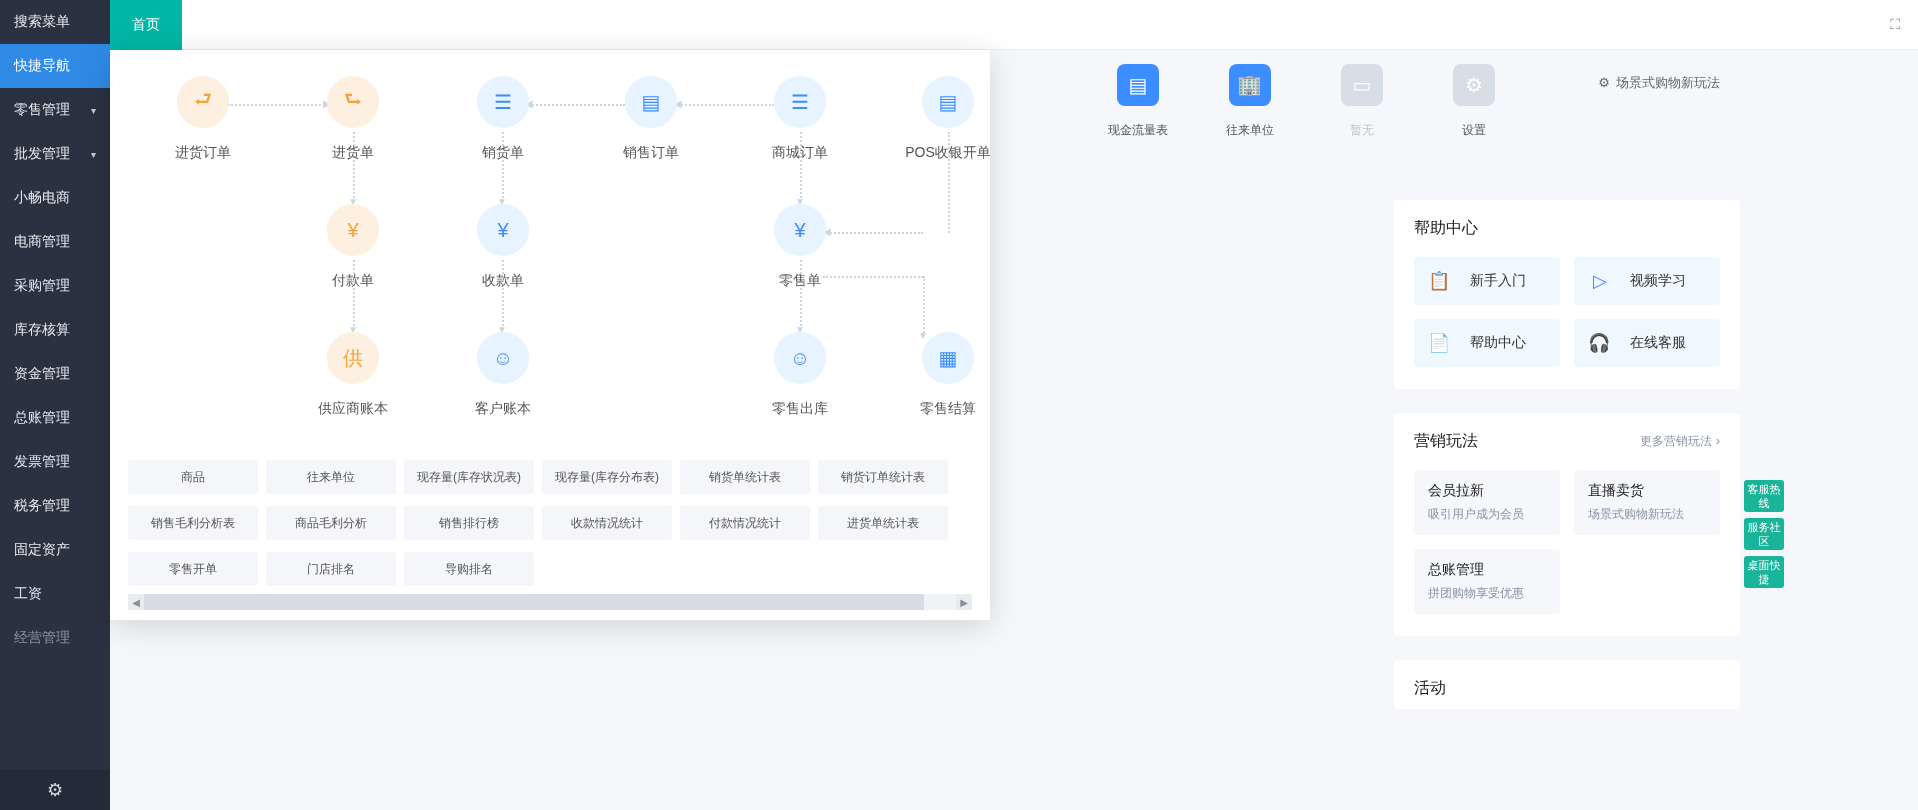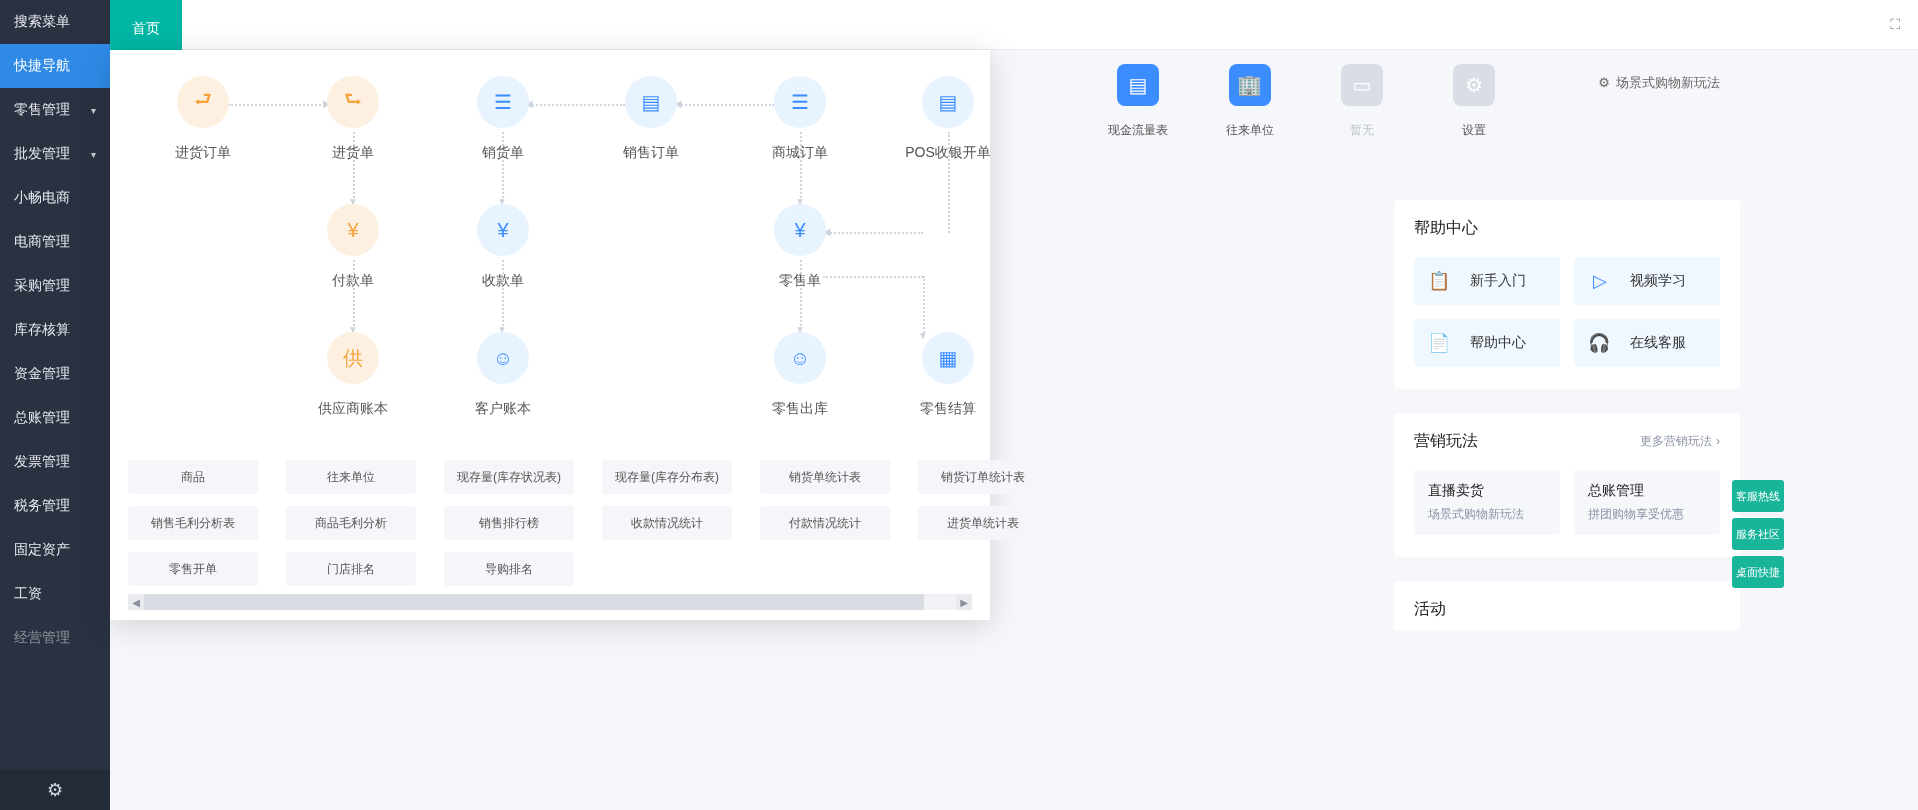--- a/index.html
+++ b/index.html
@@ -66,23 +66,23 @@
       right: 0;
       height: 50px;
       background: #fff;
       border-bottom: 1px solid #e9edf3;
       display: flex;
       align-items: center;
       z-index: 20;
     }
     .tab {
       height: 50px;
-      padding: 12px 22px;
-      display: flex;
-      align-items: flex-end;
+      padding: 0 22px;
+      display: flex;
+      align-items: center;
       font-size: 14px;
       cursor: pointer;
     }
     .tab.active {
       background: #00b6a5;
       color: #fff;
     }
     .fullscreen-ic {
       margin-left: auto;
       margin-right: 18px;
@@ -229,21 +229,21 @@
     .float-right {
       position: absolute;
       right: 134px;
       top: 430px;
       display: flex;
       flex-direction: column;
       gap: 6px;
       z-index: 40;
     }
     .float-btn {
-      width: 52px;
+      width: 40px;
       height: 32px;
       background: #19b59a;
       color: #fff;
       border-radius: 3px;
       font-size: 11px;
       line-height: 14px;
       display: flex;
       align-items: center;
       justify-content: center;
       text-align: center;
@@ -307,21 +307,21 @@
       color: #cfd5df;
     }
     .common-title {
       font-size: 14px;
       color: #333;
       margin: 0 0 14px 4px;
     }
     .fn-grid {
       display: grid;
       grid-template-columns: repeat(6, 130px);
-      gap: 12px 28px;
+      gap: 12px 8px;
       margin-bottom: 12px;
     }
     .fn-btn {
       height: 34px;
       background: #f5f6f9;
       border-radius: 3px;
       display: flex;
       align-items: center;
       justify-content: center;
       font-size: 12px;
@@ -476,20 +476,24 @@
       </div>
     </div>
 
     <div class="card">
       <div class="card-head">
         <div class="card-title">营销玩法</div>
         <div class="card-more"><span>更多营销玩法</span><span class="chev">›</span></div>
       </div>
       <div class="promo-grid">
         <div class="promo">
+            <div class="t">会员拉新</div>
+            <div class="s">吸引用户成为会员</div>
+          </div>
+        <div class="promo">
             <div class="t">直播卖货</div>
             <div class="s">场景式购物新玩法</div>
           </div>
         <div class="promo">
             <div class="t">总账管理</div>
             <div class="s">拼团购物享受优惠</div>
           </div>
       </div>
     </div>
 

